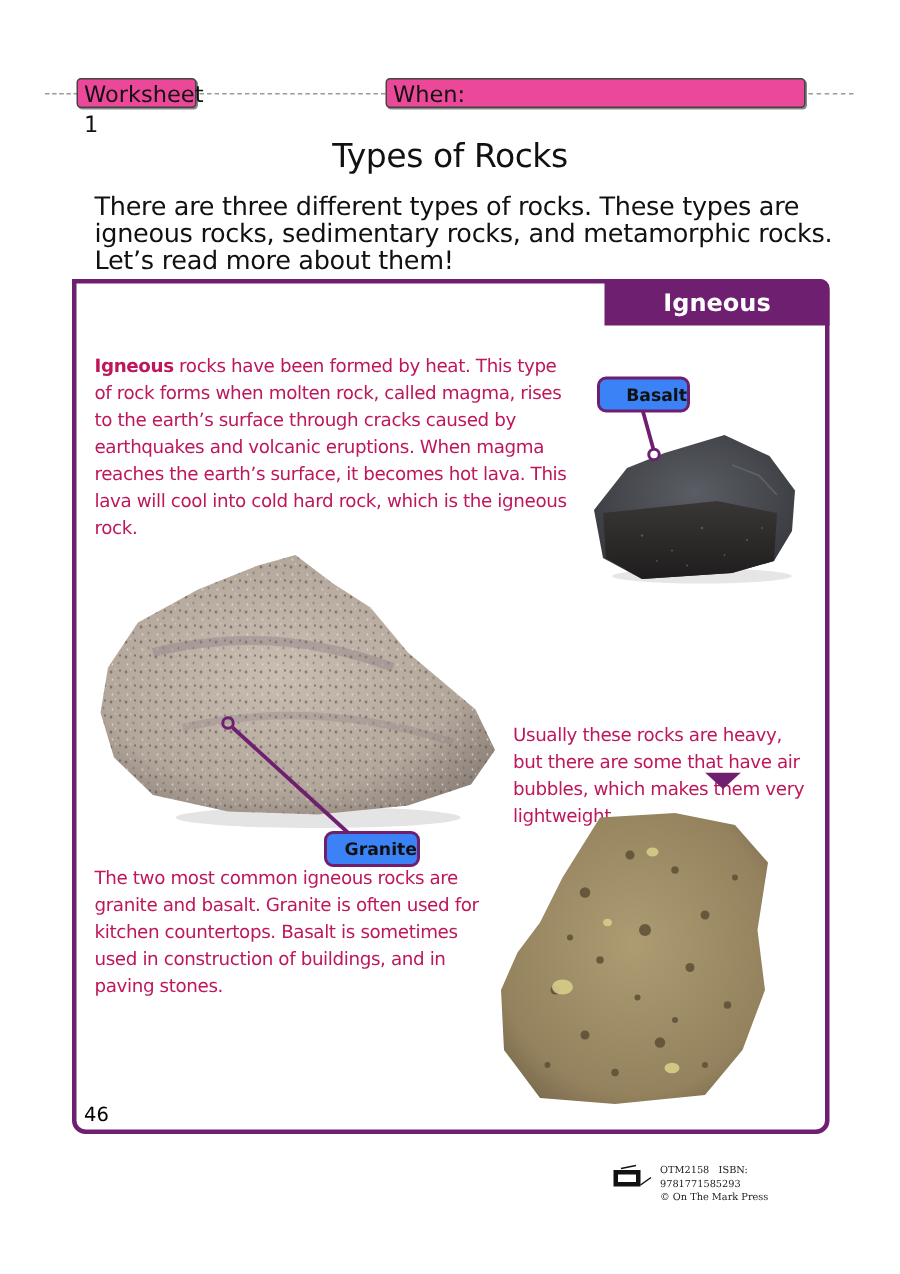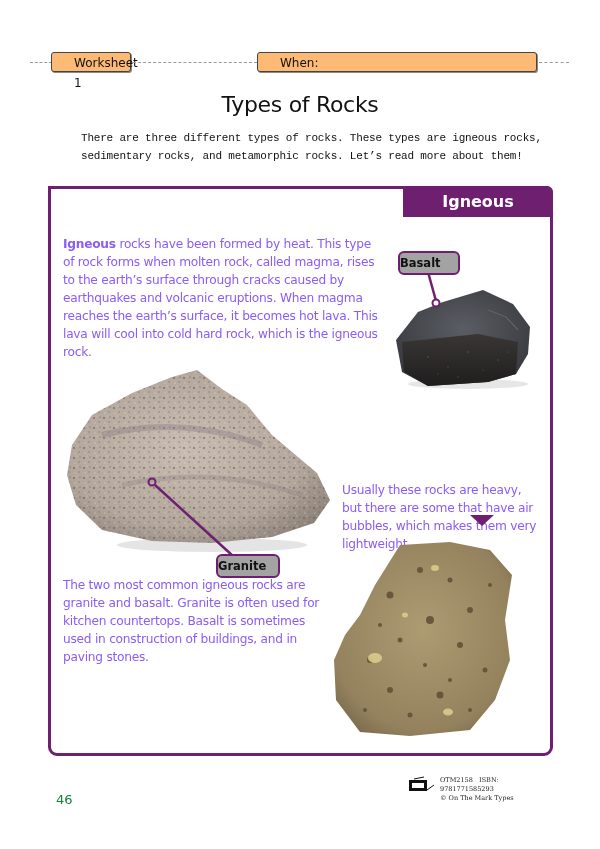--- a/index.html
+++ b/index.html
@@ -1,36 +1,36 @@
 <!DOCTYPE html>
 <html><head>
   <meta charset="utf-8">
   <style>
     html, body { margin: 0; padding: 0; background: #ffffff; }
     body { width: 600px; height: 849px; position: relative; overflow: hidden; font-family: "DejaVu Sans", sans-serif; color: #111; }
     .abs { position: absolute; }
 
     
     .dash { position: absolute; top: 62px; height: 0; border-top: 1.5px dashed #9a9a9a; }
-    .hbox { position: absolute; top: 52px; height: 20px; border: 1.3px solid #444; border-radius: 3px; background: #fdba74; box-shadow: 1px 1px 0 #888; font-size: 12px; line-height: 20px; padding-left: 22px; box-sizing: border-box; }
+    .hbox { position: absolute; top: 52px; height: 20px; border: 1.3px solid #444; border-radius: 3px; background: #ec4899; box-shadow: 1px 1px 0 #888; font-size: 15px; line-height: 20px; padding-left: 4px; box-sizing: border-box; }
 
     .title { position: absolute; top: 92px; left: 0; width: 600px; text-align: center; font-size: 22px; font-weight: normal; letter-spacing: -0.3px; }
-    .intro { position: absolute; top: 129px; left: 81px; width: 500px; font-size: 11px; line-height: 18px; letter-spacing: -0.2px; font-family: Liberation Mono, monospace; }
+    .intro { position: absolute; top: 129px; left: 63px; width: 500px; font-size: 17px; line-height: 18px; letter-spacing: -0.2px; }
 
     
     .frame { position: absolute; left: 48px; top: 186px; width: 505px; height: 570px; border: 3px solid #6e1f70; border-radius: 0 6px 9px 9px; box-sizing: border-box; }
     .tab { position: absolute; left: 403px; top: 186px; width: 150px; height: 31px; background: #6e1f70; border-radius: 0 7px 0 0; color: #fff; font-weight: bold; font-size: 16px; line-height: 31px; text-align: center; }
 
-    .para { position: absolute; font-size: 12.2px; line-height: 18px; letter-spacing: -0.25px; color: #8b5cf6; }
+    .para { position: absolute; font-size: 12.2px; line-height: 18px; letter-spacing: -0.25px; color: #be185d; }
     .para b { font-weight: bold; }
 
-    .label { position: absolute; height: 20px; border: 2.5px solid #6e1f70; border-radius: 6px; background: #a3a3a3; font-weight: bold; font-size: 11.5px; line-height: 20px; text-align: left; box-sizing: content-box; }
+    .label { position: absolute; height: 20px; border: 2.5px solid #6e1f70; border-radius: 6px; background: #3b82f6; font-weight: bold; font-size: 11.5px; line-height: 20px; text-align: right; box-sizing: content-box; }
 
     .rock { position: absolute; }
-    .footer-page { position: absolute; left: 56px; top: 792px; font-size: 13px; color: #15803d; }
+    .footer-page { position: absolute; left: 56px; top: 736px; font-size: 13px; color: #000000; }
     .footer-info { position: absolute; left: 440px; top: 776px; font-family: "DejaVu Serif", serif; font-size: 6.5px; line-height: 9px; color: #222; width: 112px; }
   </style>
 </head>
 <body>
 
 <div class="dash" style="left:30px;width:22px;"></div>
 <div class="hbox" style="left:51px;width:80px;">
   <span>Worksheet 1</span>
 </div>
 <div class="dash" style="left:133px;width:124px;"></div>
@@ -158,14 +158,14 @@
 
 <div class="footer-page">46</div>
 <svg class="abs" style="left:408px;top:776px;" width="28" height="16" viewBox="0 0 28 16">
   <rect x="1" y="4" width="18" height="11" fill="#111"></rect>
   <rect x="4" y="7" width="12" height="5" fill="#fff"></rect>
   <line x1="6" y1="3" x2="16" y2="1" stroke="#111" stroke-width="1"></line>
   <line x1="19" y1="14" x2="26" y2="9" stroke="#111" stroke-width="1"></line>
 </svg>
 <div class="footer-info">
   <div><span>OTM2158</span>&nbsp;&nbsp;&nbsp;<span>ISBN: 9781771585293</span></div>
-  <div>© On The Mark Types</div>
+  <div>© On The Mark Press</div>
 </div>
 
 </body></html>

